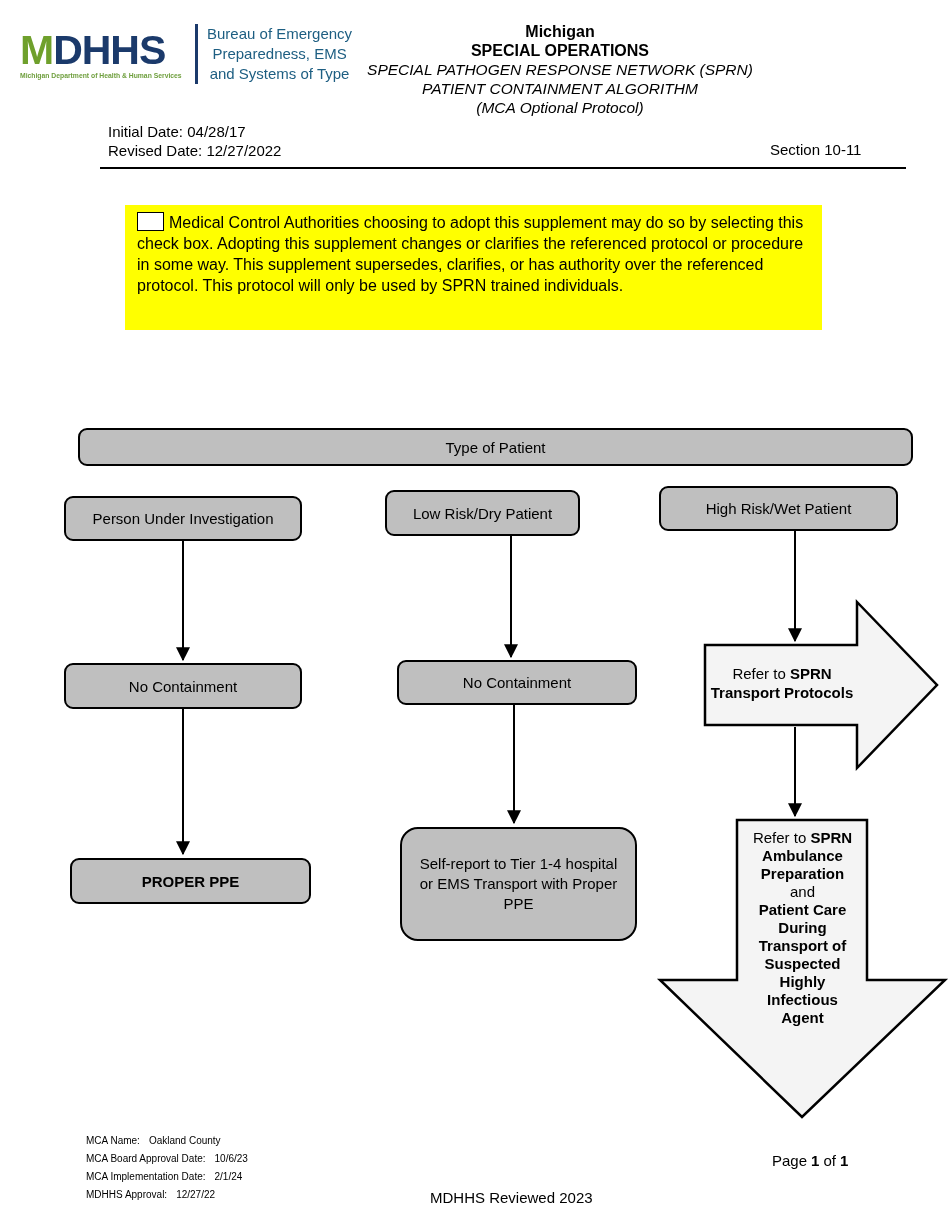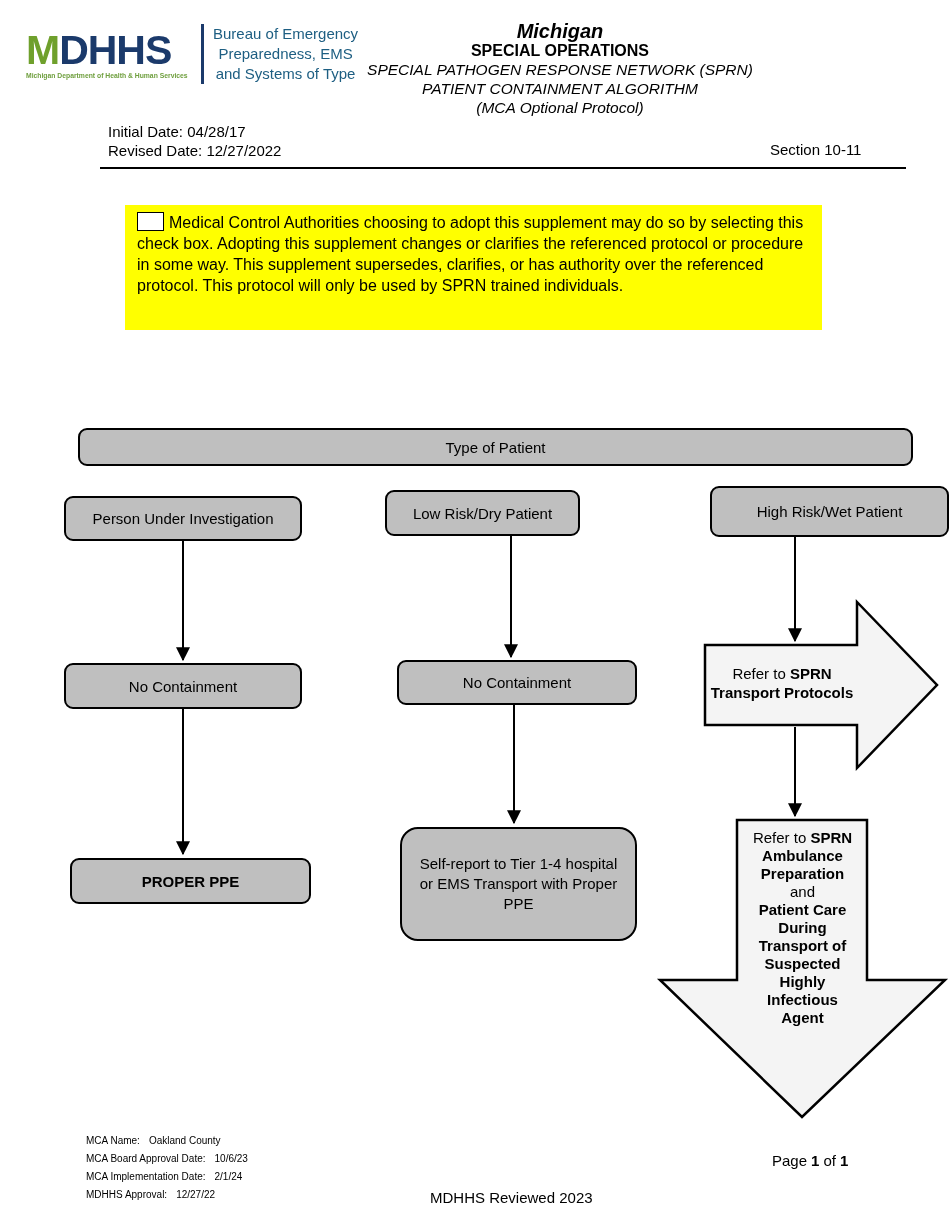--- a/index.html
+++ b/index.html
@@ -1,47 +1,47 @@
 <!DOCTYPE html>
 <html><head>
 <meta charset="utf-8">
 <style>
   html,body{margin:0;padding:0;background:#ffffff;}
   body{width:950px;height:1230px;font-family:"Liberation Sans",sans-serif;color:#000;position:relative;overflow:hidden;}
   .page{position:absolute;left:0;top:0;width:950px;height:1230px;background:#fff;}
 
   
-  .logo{position:absolute;left:26px;top:24px;display:flex;align-items:center;}
+  .logo{position:absolute;left:20px;top:24px;display:flex;align-items:center;}
   .logo-left{display:flex;flex-direction:column;align-items:flex-start;}
   .logo-acronym{font-size:41px;font-weight:800;line-height:40px;letter-spacing:-1px;color:#1b3a6b;}
   .logo-m{color:#6fa02c;}
   .logo-tagline{font-size:6.8px;font-weight:bold;color:#6f9f3e;margin-top:2px;width:168px;white-space:nowrap;}
   .logo-sep{width:3px;height:60px;background:#1b3a6b;margin:0 9px 0 7px;}
   .logo-bureau{font-size:15px;line-height:20px;color:#1d5e82;text-align:center;}
 
   
   .titles{position:absolute;left:170px;top:22px;width:780px;text-align:center;}
-  .t-state{font-size:20px;font-weight:bold;font-style:italic;line-height:19px;}
+  .t-state{font-size:16px;font-weight:bold;line-height:19px;}
   .t1{font-size:16px;font-weight:bold;line-height:19px;}
   .t2,.t3,.t4{font-size:15.5px;line-height:19px;font-style:italic;}
 
   .meta{position:absolute;left:108px;top:122px;font-size:15px;line-height:19px;}
   .section{position:absolute;left:770px;top:141px;font-size:15px;}
   .rule{position:absolute;left:100px;top:167px;width:806px;height:2px;background:#000;}
 
   
   .notice{position:absolute;left:125px;top:205px;width:697px;height:125px;background:#ffff00;box-sizing:border-box;padding:7px 10px 0 12px;font-size:16px;line-height:21px;text-align:left;}
   .checkbox{display:inline-block;width:25px;height:17px;background:#ffffff;border:1.6px solid #000;vertical-align:-3px;margin-right:5px;cursor:pointer;}
 
   
   .fbox{position:absolute;background:#bfbfbf;border:2.2px solid #000;border-radius:9px;display:flex;align-items:center;justify-content:center;font-size:15px;text-align:center;box-sizing:border-box;}
   #box-root{left:78px;top:428px;width:835px;height:38px;}
   #box-pui{left:64px;top:496px;width:238px;height:45px;}
   #box-low{left:385px;top:490px;width:195px;height:46px;}
-  #box-high{left:710px;top:486px;width:239px;height:51px;}
+  #box-high{left:659px;top:486px;width:239px;height:45px;}
   #box-nc1{left:64px;top:663px;width:238px;height:46px;}
   #box-nc2{left:397px;top:660px;width:240px;height:45px;}
   #box-ppe{left:70px;top:858px;width:241px;height:46px;font-weight:bold;}
   #box-self{left:400px;top:827px;width:237px;height:114px;border-radius:18px;padding:4px 16px;line-height:20px;}
 
   .flow-svg{position:absolute;left:0;top:420px;width:950px;height:720px;}
 
   .arrow-text-right{position:absolute;left:707px;top:664px;width:150px;text-align:center;font-size:15px;line-height:19px;}
   .arrow-text-down{position:absolute;left:739px;top:829px;width:127px;text-align:center;font-size:15px;line-height:18px;}
   .arrow-text-down div{white-space:nowrap;}

